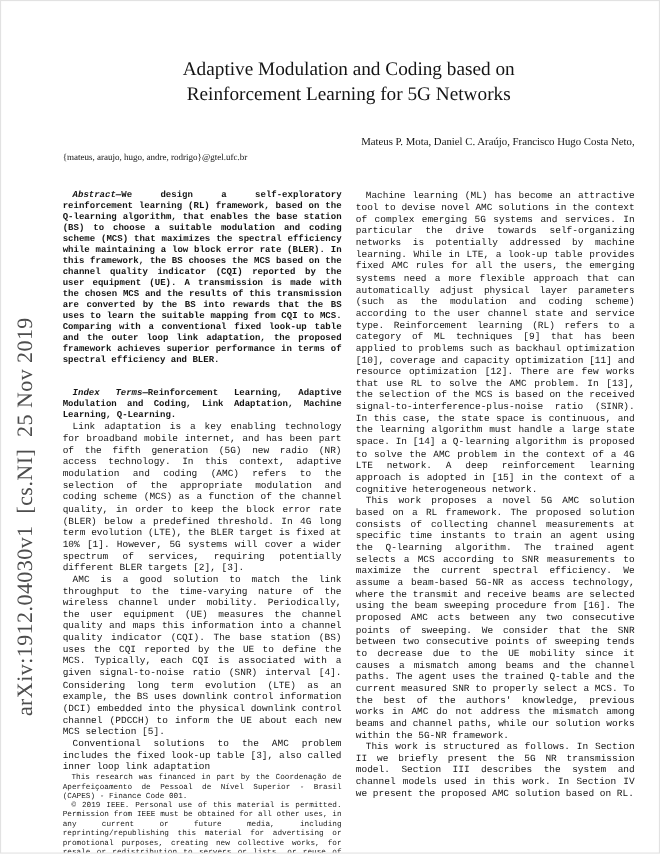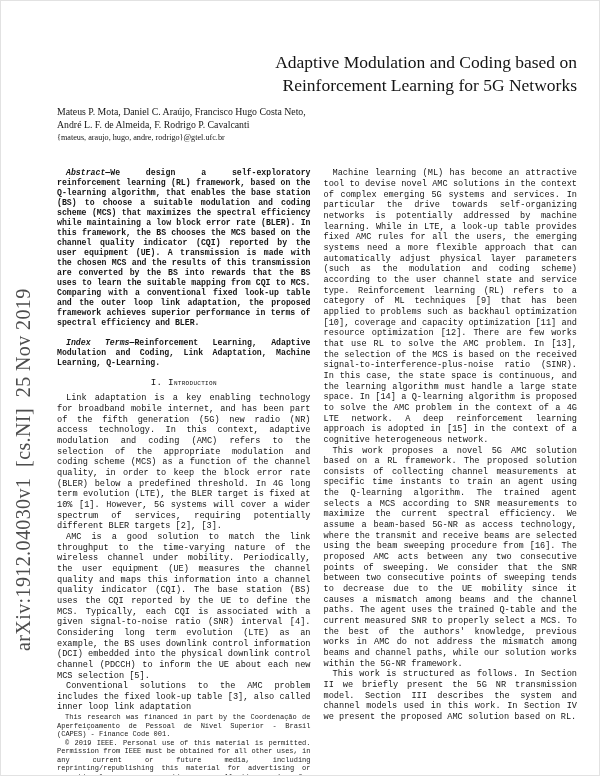--- a/index.html
+++ b/index.html
@@ -28,39 +28,39 @@
     letter-spacing: 0.4px;
     color: #4d4d4d;
     white-space: pre;
   }
   .content {
     position: absolute;
     left: 56px; top: 50px;
     width: 520px;
   }
   .title { font-size: 17.5px; font-weight: normal; text-align: center; line-height: 1.32; margin: 0; }
-  .title .line { display: block; text-align: right; }
-  .authors { margin-top: 8px; text-align: left; font-size: 9.8px; line-height: 1.34; }
+  .title .line { display: block; }
+  .authors { margin-top: 26px; text-align: right; font-size: 9.8px; line-height: 1.34; }
   .authors .line { display: block; }
   .affiliation { margin-top: 6px; text-align: center; font-style: italic; font-size: 8.6px; line-height: 1.32; }
   .affiliation .line { display: block; }
   .email { margin-top: 2px; text-align: left; font-size: 8.2px; }
 
   .columns { display: flex; gap: 13px; margin-top: 26px; font-family: Liberation Mono, monospace; }
   .col { width: 253.5px; text-align: justify; }
   .col-left { display: flex; flex-direction: column; height: 552px; }
 
   p { margin: 0; }
   .abstract, .index-terms {
     font-weight: bold;
     font-size: 8.2px;
     line-height: 1.22;
     text-indent: 9px;
   }
-  .index-terms { margin-top: 10px; }
+  .index-terms { margin-top: 20px; }
   .lbl { font-style: italic; }
 
   .sec-heading {
     margin: 9px 0 5px 0;
     text-align: center;
     font-weight: normal;
     font-size: 9.2px;
     font-variant: small-caps;
     letter-spacing: 0.3px;
   }
@@ -79,34 +79,32 @@
 
   <div class="content">
 
     <h1 class="title">
         <span class="line">Adaptive Modulation and Coding based on</span>
         <span class="line">Reinforcement Learning for 5G Networks</span>
       </h1>
 
     <div class="authors">
         <span class="line">Mateus P. Mota, Daniel C. Araújo, Francisco Hugo Costa Neto,</span>
-        <span class="line">André L. F. de Almeida, F. Rodrigo P. Cavalcanti</span>
       </div>
 
 
     <div class="email">{mateus, araujo, hugo, andre, rodrigo}@gtel.ufc.br</div>
 
     <div class="columns">
 
       <div class="col col-left">
         <p class="abstract"><span class="lbl">Abstract—</span><span>We design a self-exploratory reinforcement learning (RL) framework, based on the Q-learning algorithm, that enables the base station (BS) to choose a suitable modulation and coding scheme (MCS) that maximizes the spectral efficiency while maintaining a low block error rate (BLER). In this framework, the BS chooses the MCS based on the channel quality indicator (CQI) reported by the user equipment (UE). A transmission is made with the chosen MCS and the results of this transmission are converted by the BS into rewards that the BS uses to learn the suitable mapping from CQI to MCS. Comparing with a conventional fixed look-up table and the outer loop link adaptation, the proposed framework achieves superior performance in terms of spectral efficiency and BLER.</span></p>
 
         <p class="index-terms"><span class="lbl">Index Terms—</span><span>Reinforcement Learning, Adaptive Modulation and Coding, Link Adaptation, Machine Learning, Q-Learning.</span></p>
 
-        <h2 class="sec-heading">I. Introduction</h2>
 
         <p class="body">Link adaptation is a key enabling technology for broadband mobile internet, and has been part of the fifth generation (5G) new radio (NR) access technology. In this context, adaptive modulation and coding (AMC) refers to the selection of the appropriate modulation and coding scheme (MCS) as a function of the channel quality, in order to keep the block error rate (BLER) below a predefined threshold. In 4G long term evolution (LTE), the BLER target is fixed at 10% [1]. However, 5G systems will cover a wider spectrum of services, requiring potentially different BLER targets [2], [3].</p>
         <p class="body">AMC is a good solution to match the link throughput to the time-varying nature of the wireless channel under mobility. Periodically, the user equipment (UE) measures the channel quality and maps this information into a channel quality indicator (CQI). The base station (BS) uses the CQI reported by the UE to define the MCS. Typically, each CQI is associated with a given signal-to-noise ratio (SNR) interval [4]. Considering long term evolution (LTE) as an example, the BS uses downlink control information (DCI) embedded into the physical downlink control channel (PDCCH) to inform the UE about each new MCS selection [5].</p>
         <p class="body">Conventional solutions to the AMC problem includes the fixed look-up table [3], also called inner loop link adaptation</p>
 
         <div class="footnotes">
           <p>This research was financed in part by the Coordenação de Aperfeiçoamento de Pessoal de Nível Superior - Brasil (CAPES) - Finance Code 001.</p>
           <p>© 2019 IEEE. Personal use of this material is permitted. Permission from IEEE must be obtained for all other uses, in any current or future media, including reprinting/republishing this material for advertising or promotional purposes, creating new collective works, for resale or redistribution to servers or lists, or reuse of any copyrighted component of this work in other works.</p>
         </div>
       </div>

